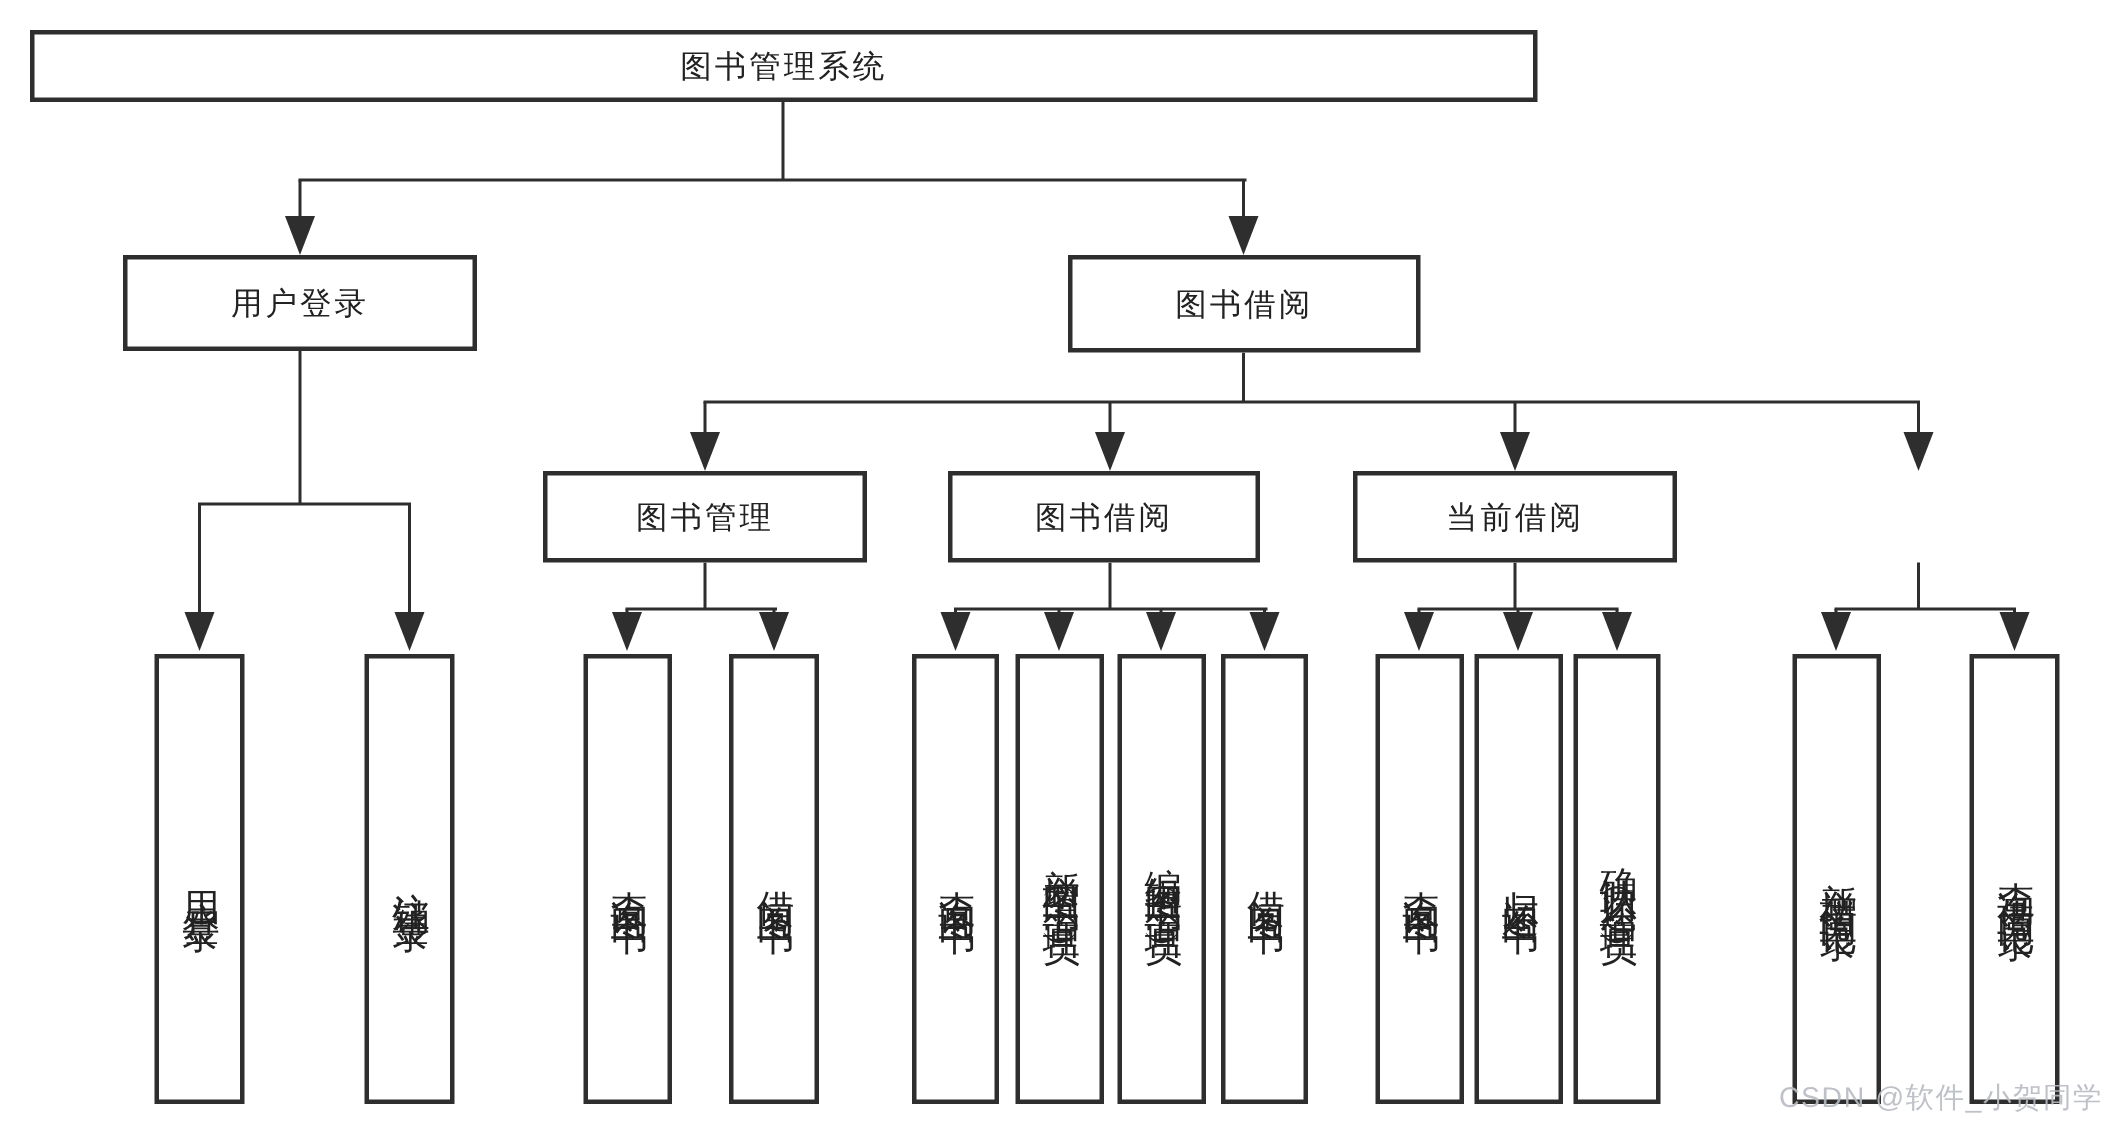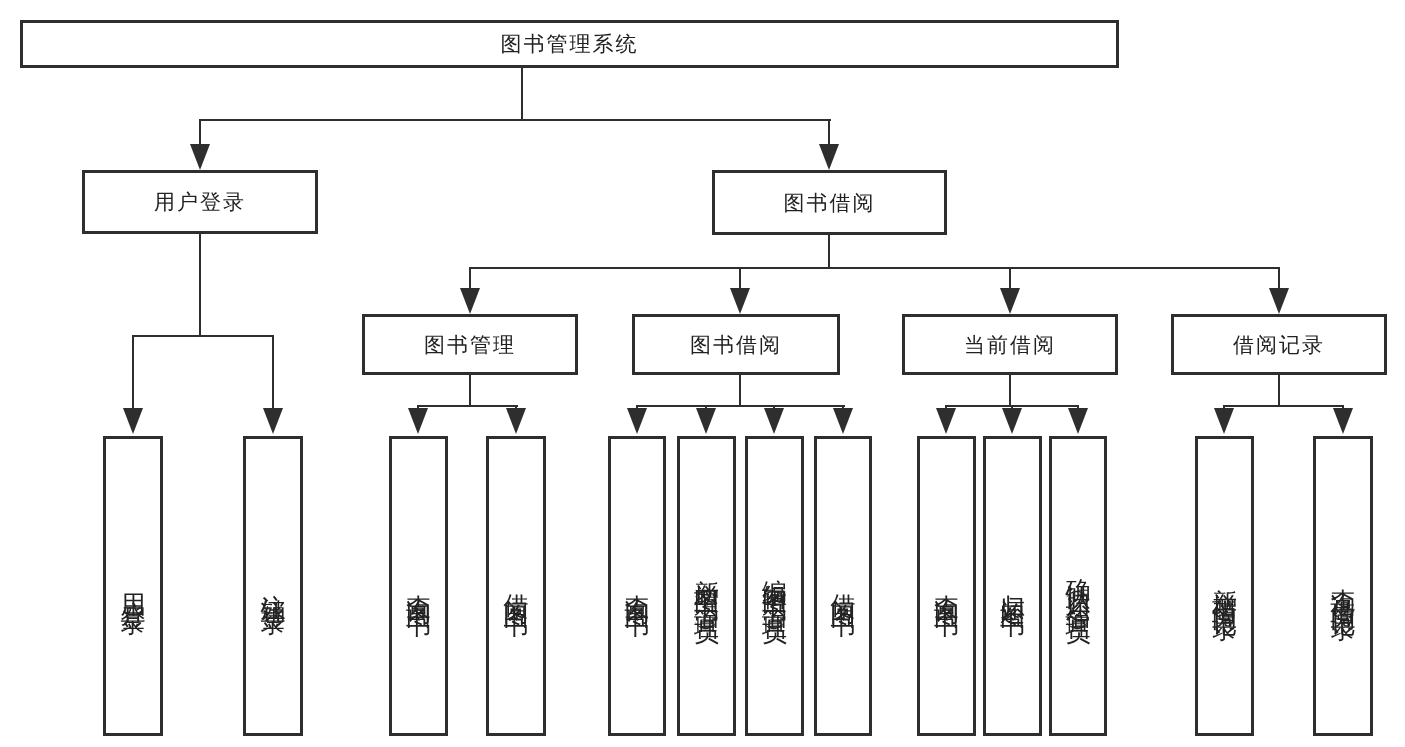--- a/index.html
+++ b/index.html
@@ -108,42 +108,42 @@
   <div class="arrow" style="left:1002px;top:408px;"></div>
   <div class="arrow" style="left:1068px;top:408px;"></div>
 
   <div class="line" style="left:1278px;top:375px;width:2px;height:31px;"></div>
   <div class="line" style="left:1223px;top:405px;width:121px;height:2px;"></div>
   <div class="line" style="left:1223px;top:406px;width:2px;height:4px;"></div>
   <div class="line" style="left:1342px;top:406px;width:2px;height:4px;"></div>
   <div class="arrow" style="left:1214px;top:408px;"></div>
   <div class="arrow" style="left:1333px;top:408px;"></div>
 
-  <div class="node hnode" style="left:20px;top:20px;width:1099px;height:48px;">图书管理系统</div>
+  <div class="node hnode" style="left:20px;top:20px;width:1005px;height:48px;">图书管理系统</div>
 
   <div class="node hnode" style="left:82px;top:170px;width:236px;height:64px;">用户登录</div>
   <div class="node hnode" style="left:712px;top:170px;width:235px;height:65px;">图书借阅</div>
 
   <div class="node hnode" style="left:362px;top:314px;width:216px;height:61px;">图书管理</div>
   <div class="node hnode" style="left:632px;top:314px;width:208px;height:61px;">图书借阅</div>
   <div class="node hnode" style="left:902px;top:314px;width:216px;height:61px;">当前借阅</div>
-  <div class="node hnode" style="left:1171px;top:314px;width:216px;height:61px;">借阅记录</div>
 
   <div class="node vnode" style="left:103px;top:436px;width:60px;height:300px;">用户登录</div>
   <div class="node vnode" style="left:243px;top:436px;width:60px;height:300px;">注销登录</div>
 
   <div class="node vnode" style="left:389px;top:436px;width:59px;height:300px;">查询图书</div>
   <div class="node vnode" style="left:486px;top:436px;width:60px;height:300px;">借阅图书</div>
 
   <div class="node vnode" style="left:608px;top:436px;width:58px;height:300px;">查询图书</div>
   <div class="node vnode" style="left:677px;top:436px;width:59px;height:300px;">新增图书（管理员）</div>
   <div class="node vnode" style="left:745px;top:436px;width:59px;height:300px;">编辑图书（管理员）</div>
   <div class="node vnode" style="left:814px;top:436px;width:58px;height:300px;">借阅图书</div>
 
   <div class="node vnode" style="left:917px;top:436px;width:59px;height:300px;">查询图书</div>
   <div class="node vnode" style="left:983px;top:436px;width:59px;height:300px;">归还图书</div>
   <div class="node vnode" style="left:1049px;top:436px;width:58px;height:300px;">确认归还（管理员）</div>
 
   <div class="node vnode" style="left:1195px;top:436px;width:59px;height:300px;">新增借阅记录</div>
   <div class="node vnode" style="left:1313px;top:436px;width:60px;height:300px;">查询借阅记录</div>
 
+  <div class="watermark">CSDN @软件_小贺同学</div>
 
 </div>
 
 </body></html>

